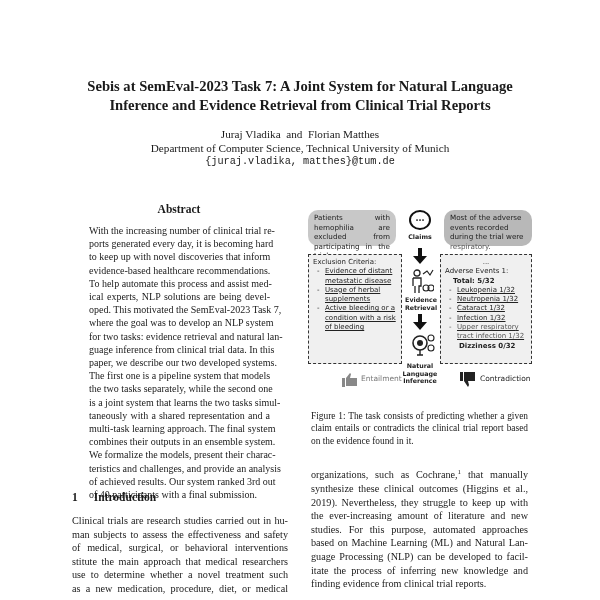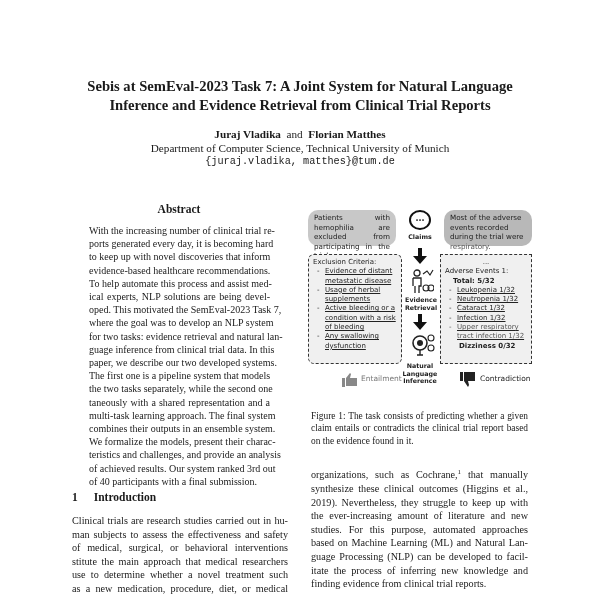--- a/index.html
+++ b/index.html
@@ -1,20 +1,20 @@
 <!DOCTYPE html>
 <html><head>
 <meta charset="utf-8">
 <style>
   html, body { margin:0; padding:0; background:#ffffff; }
   body { width:600px; height:600px; position:relative; overflow:hidden; font-family:"Liberation Serif", serif; color:#1a1a1a; }
   .abs { position:absolute; }
   .title { left:40px; width:520px; top:77px; text-align:center; font-weight:bold; font-size:14.6px; line-height:19px; }
   .authors { left:40px; width:520px; top:127px; text-align:center; font-size:11.2px; line-height:14px; }
-  .authors b { font-weight:bold; }
+  .authors b { font-weight:normal; }
   .dept { left:40px; width:520px; top:141px; text-align:center; font-size:11.2px; line-height:14px; }
   .email { left:40px; width:520px; top:155px; text-align:center; font-family:"Liberation Mono", monospace; font-size:10.2px; line-height:14px; }
   .abs-head { left:89px; width:180px; top:203px; text-align:center; font-weight:bold; font-size:11.5px; }
   .col-text { font-size:10px; line-height:13.2px; text-align:justify; }
   .col-text div { white-space:nowrap; text-align:justify; text-align-last:justify; }
   .col-text div.last { text-align-last:left; }
   .abstract-body { left:89px; width:181px; top:224px; }
   .intro-head { left:72px; top:491px; font-weight:bold; font-size:11.5px; }
   .intro-head span { margin-right:16px; }
   .intro-body { left:72px; width:216px; top:514px; font-size:10.2px; line-height:13.6px; }
@@ -54,20 +54,21 @@
   <div>evidence-based healthcare recommendations.</div>
   <div>To help automate this process and assist med-</div>
   <div>ical experts, NLP solutions are being devel-</div>
   <div>oped. This motivated the SemEval-2023 Task 7,</div>
   <div>where the goal was to develop an NLP system</div>
   <div>for two tasks: evidence retrieval and natural lan-</div>
   <div>guage inference from clinical trial data. In this</div>
   <div>paper, we describe our two developed systems.</div>
   <div>The first one is a pipeline system that models</div>
   <div>the two tasks separately, while the second one</div>
+  <div>is a joint system that learns the two tasks simul-</div>
   <div>taneously with a shared representation and a</div>
   <div>multi-task learning approach. The final system</div>
   <div>combines their outputs in an ensemble system.</div>
   <div>We formalize the models, present their charac-</div>
   <div>teristics and challenges, and provide an analysis</div>
   <div>of achieved results. Our system ranked 3rd out</div>
   <div class="last">of 40 participants with a final submission.</div>
 </div>
 
 <div class="abs intro-head">
@@ -93,27 +94,26 @@
   <div class="abs bubble" style="left:136px; top:0; width:88px; height:36px; background:#b8b8b8;">
     <span>Most of the adverse events recorded during the trial were</span>
     <span style="color:#555;">respiratory.</span>
   </div>
 
   <div class="abs" style="left:105px; top:38px; width:14px;">
     <div class="arrow-stem"></div>
       <div class="arrow"></div>
   </div>
 
-  <div class="abs box" style="left:0; top:44px; width:94px; height:110px;border-radius:6px;">
+  <div class="abs box" style="left:0; top:44px; width:94px; height:110px;">
     <div>Exclusion Criteria:</div>
     <ul>
       <li>Evidence of distant metastatic disease</li>
       <li>Usage of herbal supplements</li>
       <li>Active bleeding or a condition with a risk of bleeding</li>
-      <li>Any swallowing dysfunction</li>
     </ul>
   </div>
 
   <div class="abs" style="left:100px; top:58px; width:26px; height:26px;">
     <svg width="26" height="26" viewBox="0 0 26 26">
       <circle cx="9" cy="5" r="3" fill="none" stroke="#222" stroke-width="1.3"></circle>
       <path d="M5 10 L13 10 L13 18 L11 18 L11 25 M7 18 L7 25 M5 10 L5 18" fill="none" stroke="#222" stroke-width="1.3"></path>
       <path d="M15 6 L19 3 L22 7 L25 2" fill="none" stroke="#222" stroke-width="1.2"></path>
       <circle cx="18" cy="20" r="3" fill="none" stroke="#222" stroke-width="1.1"></circle>
       <circle cx="23" cy="20" r="3" fill="none" stroke="#222" stroke-width="1.1"></circle>

